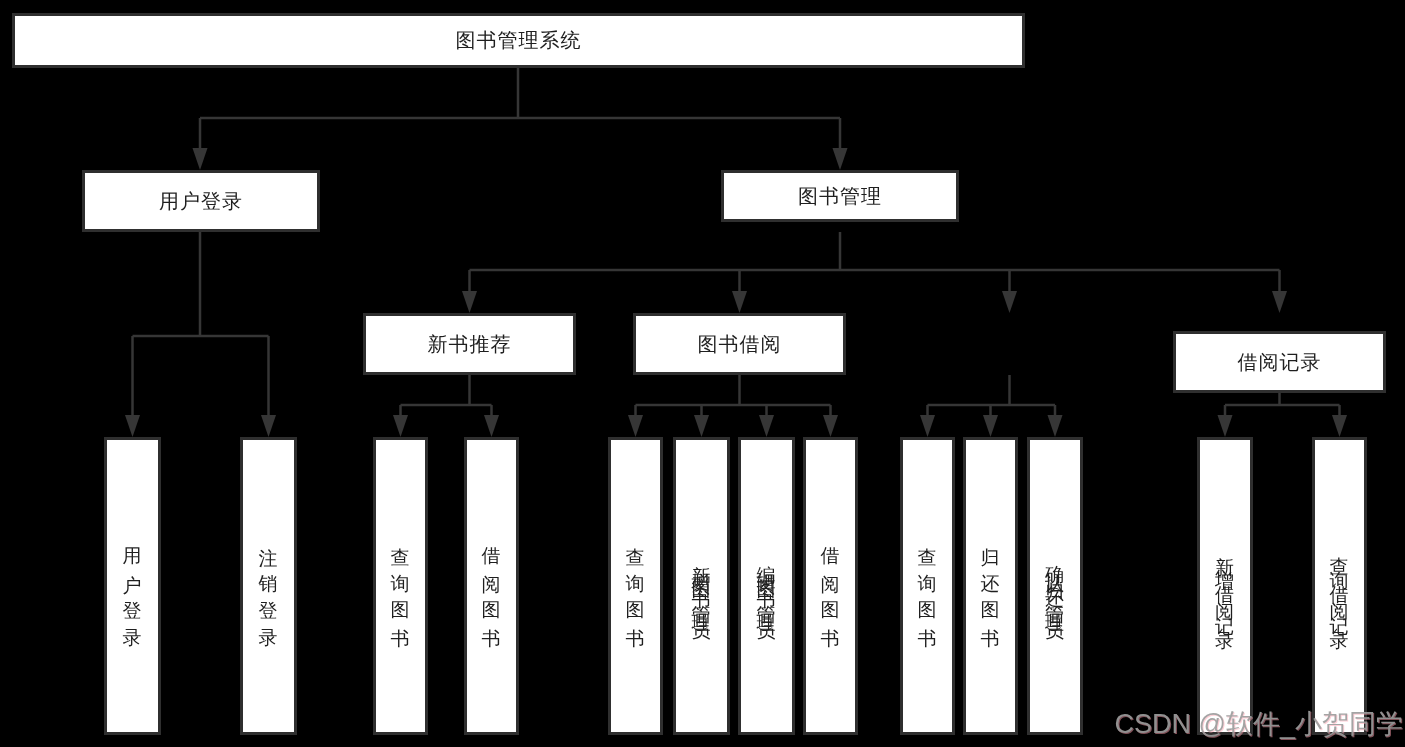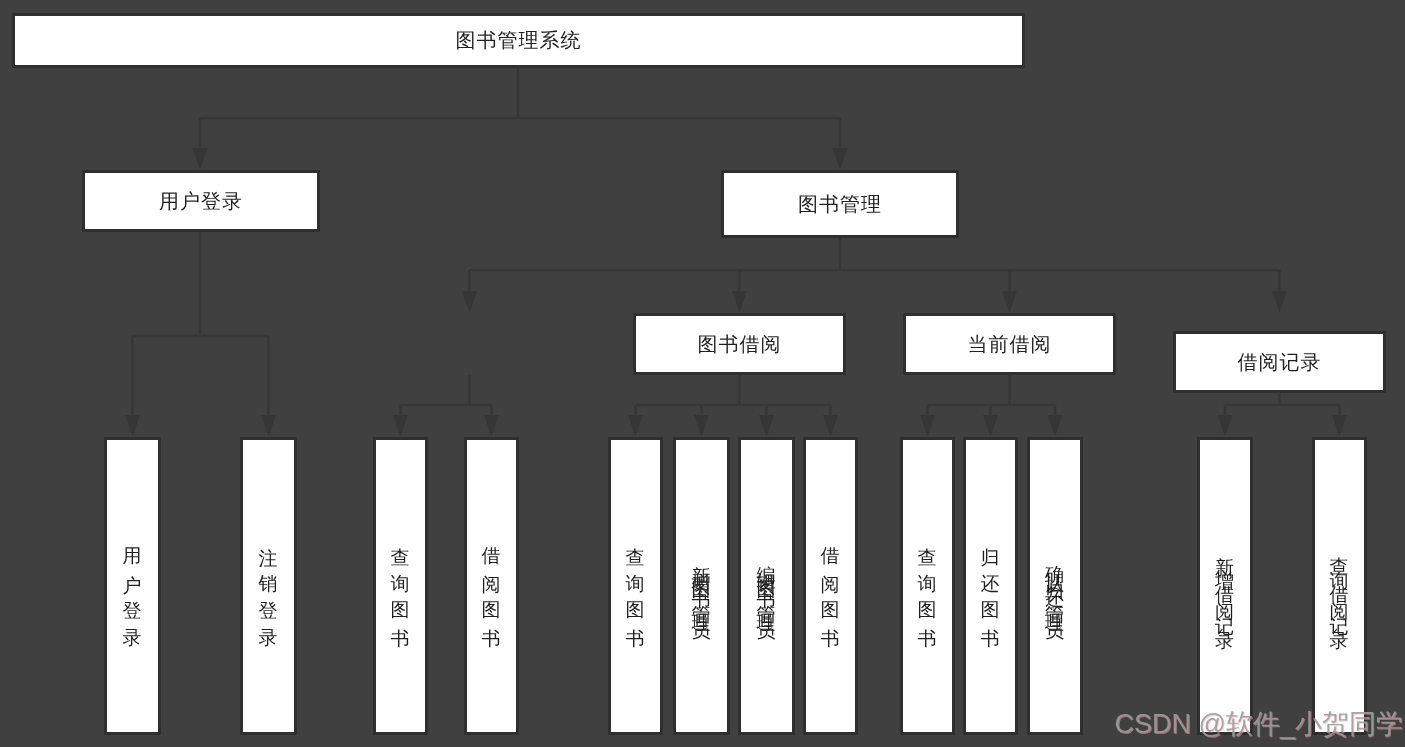--- a/index.html
+++ b/index.html
@@ -1,20 +1,20 @@
 <!DOCTYPE html>
 <html><head>
 <meta charset="utf-8">
 <style>
   html, body { margin: 0; padding: 0; background: #ffffff; }
   #canvas {
     position: relative;
     width: 1405px;
     height: 747px;
-    background: #404040;
+    background: #000000;
     font-family: "Liberation Sans", "DejaVu Sans", sans-serif;
     overflow: hidden;
   }
   #edges {
     position: absolute;
     left: 0; top: 0;
     width: 1405px; height: 747px;
   }
   .hbox {
     position: absolute;
@@ -112,24 +112,24 @@
       <polygon points="983,415 998,415 990.5,437"></polygon>
       <polygon points="1047.5,415 1062.5,415 1055,437"></polygon>
       <polygon points="1217.5,415 1232.5,415 1225,437"></polygon>
       <polygon points="1332,415 1347,415 1339.5,437"></polygon>
     </g>
   </svg>
 
   <div class="hbox" style="left:12px; top:13px; width:1013px; height:55px;">图书管理系统</div>
 
   <div class="hbox" style="left:82px; top:170px; width:238px; height:62px;">用户登录</div>
-  <div class="hbox" style="left:721px; top:170px; width:238px; height:68px;">图书管理</div>
+  <div class="hbox" style="left:721px; top:170px; width:238px; height:52px;">图书管理</div>
 
+  <div class="hbox" style="left:363px; top:313px; width:213px; height:62px;">新书推荐</div>
   <div class="hbox" style="left:633px; top:313px; width:213px; height:62px;">图书借阅</div>
-  <div class="hbox" style="left:903px; top:313px; width:213px; height:62px;">当前借阅</div>
   <div class="hbox" style="left:1173px; top:313px; width:213px; height:62px;margin-top:18px;">借阅记录</div>
 
   <div class="leaf" style="left: 104px; top: 437px; width: 57px; height: 298px; letter-spacing: 27px;">用户登录</div>
   <div class="leaf" style="left: 240px; top: 437px; width: 57px; height: 298px; letter-spacing: 27px;">注销登录</div>
 
   <div class="leaf" style="left: 373px; top: 437px; width: 55px; height: 298px; letter-spacing: 27px;">查询图书</div>
   <div class="leaf" style="left: 464px; top: 437px; width: 55px; height: 298px; letter-spacing: 27px;">借阅图书</div>
 
   <div class="leaf" style="left: 608px; top: 437px; width: 55px; height: 298px; letter-spacing: 27px;">查询图书</div>
   <div class="leaf" style="left: 673px; top: 437px; width: 57px; height: 298px; letter-spacing: 8px;">新增图书（管理员）</div>

